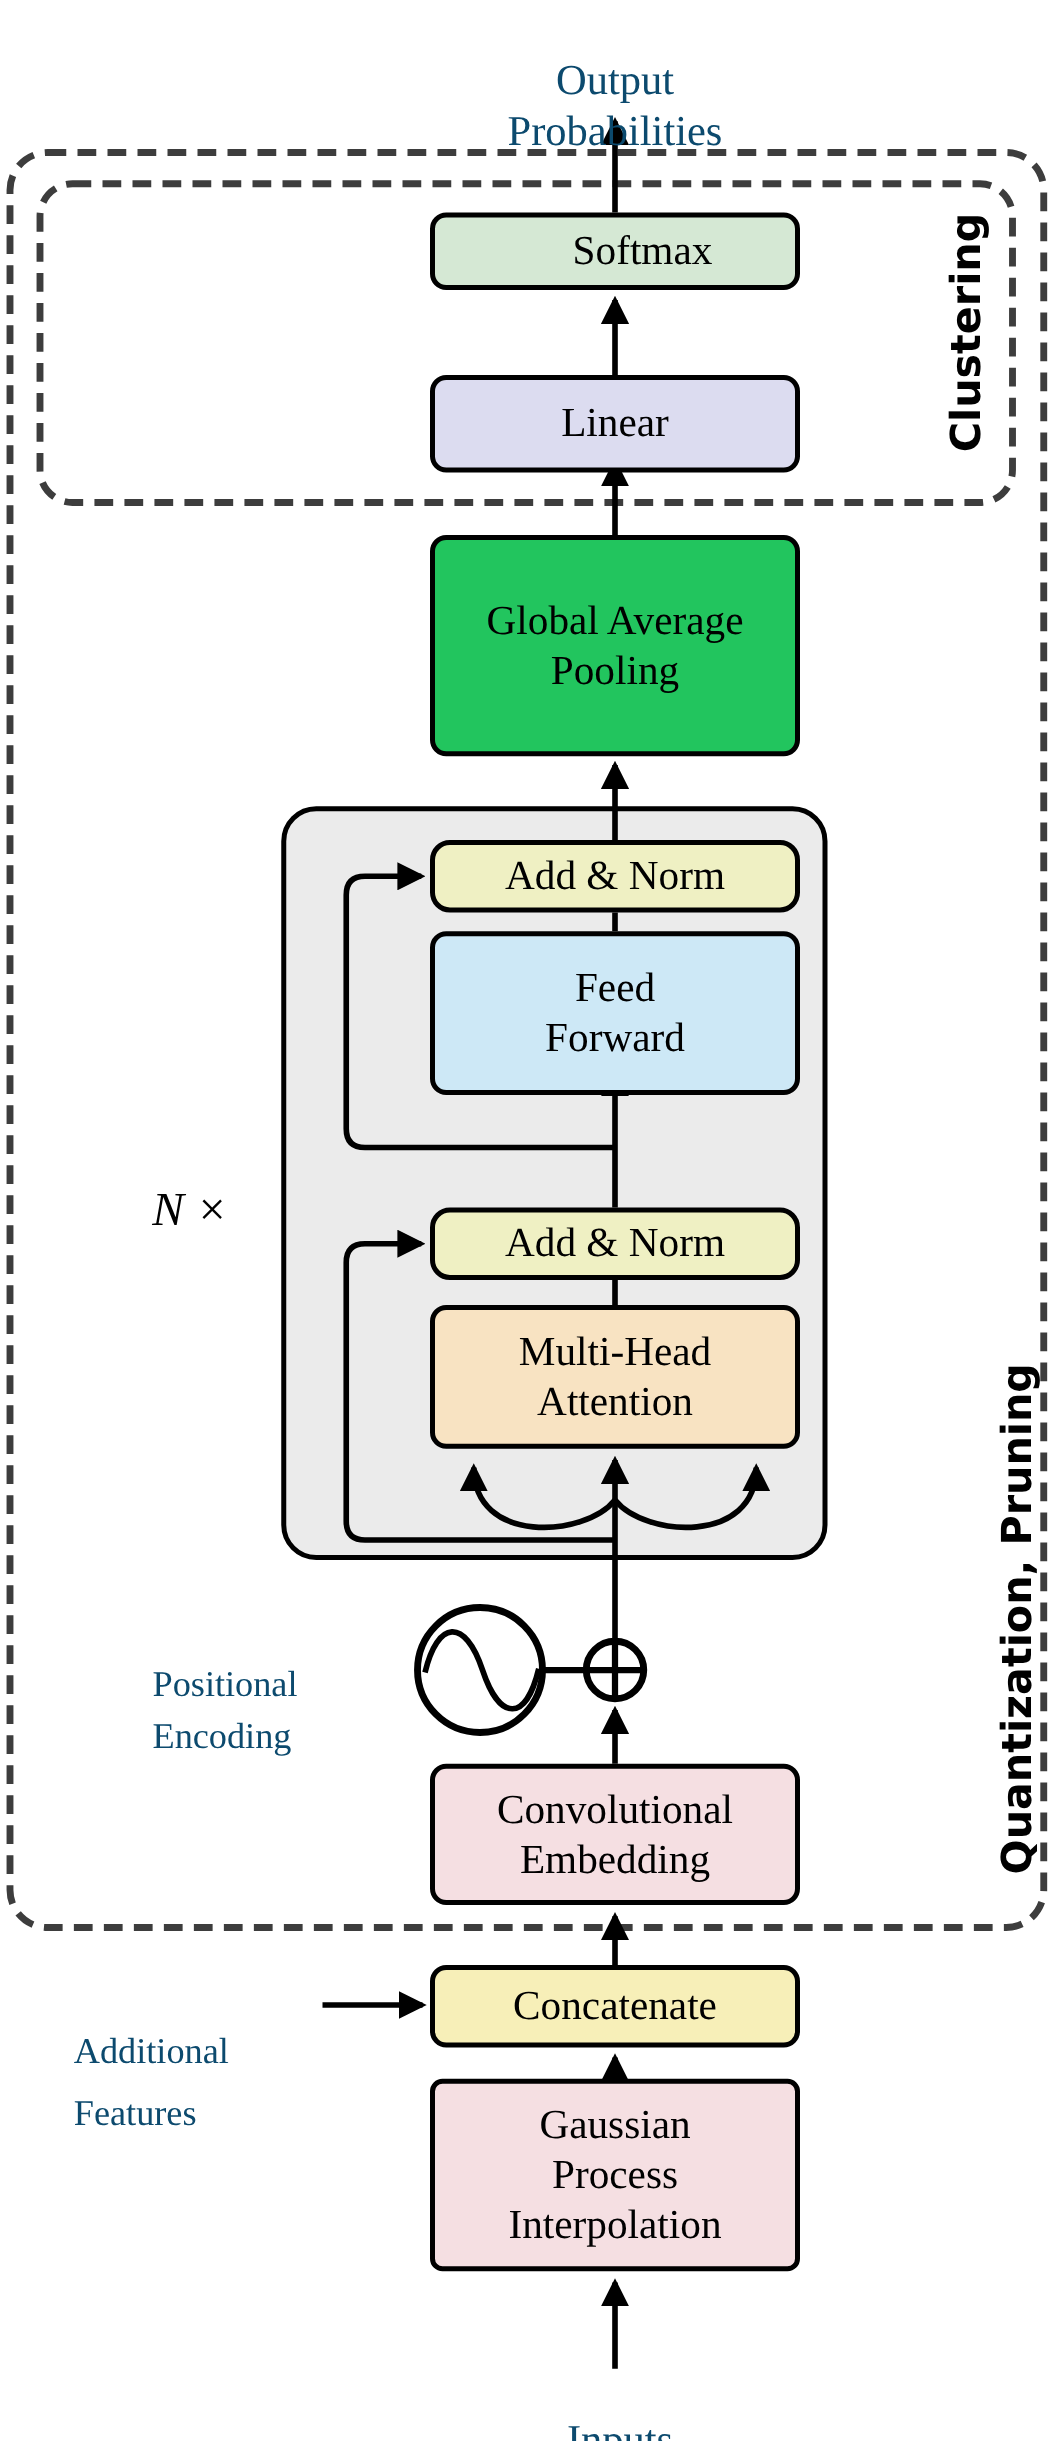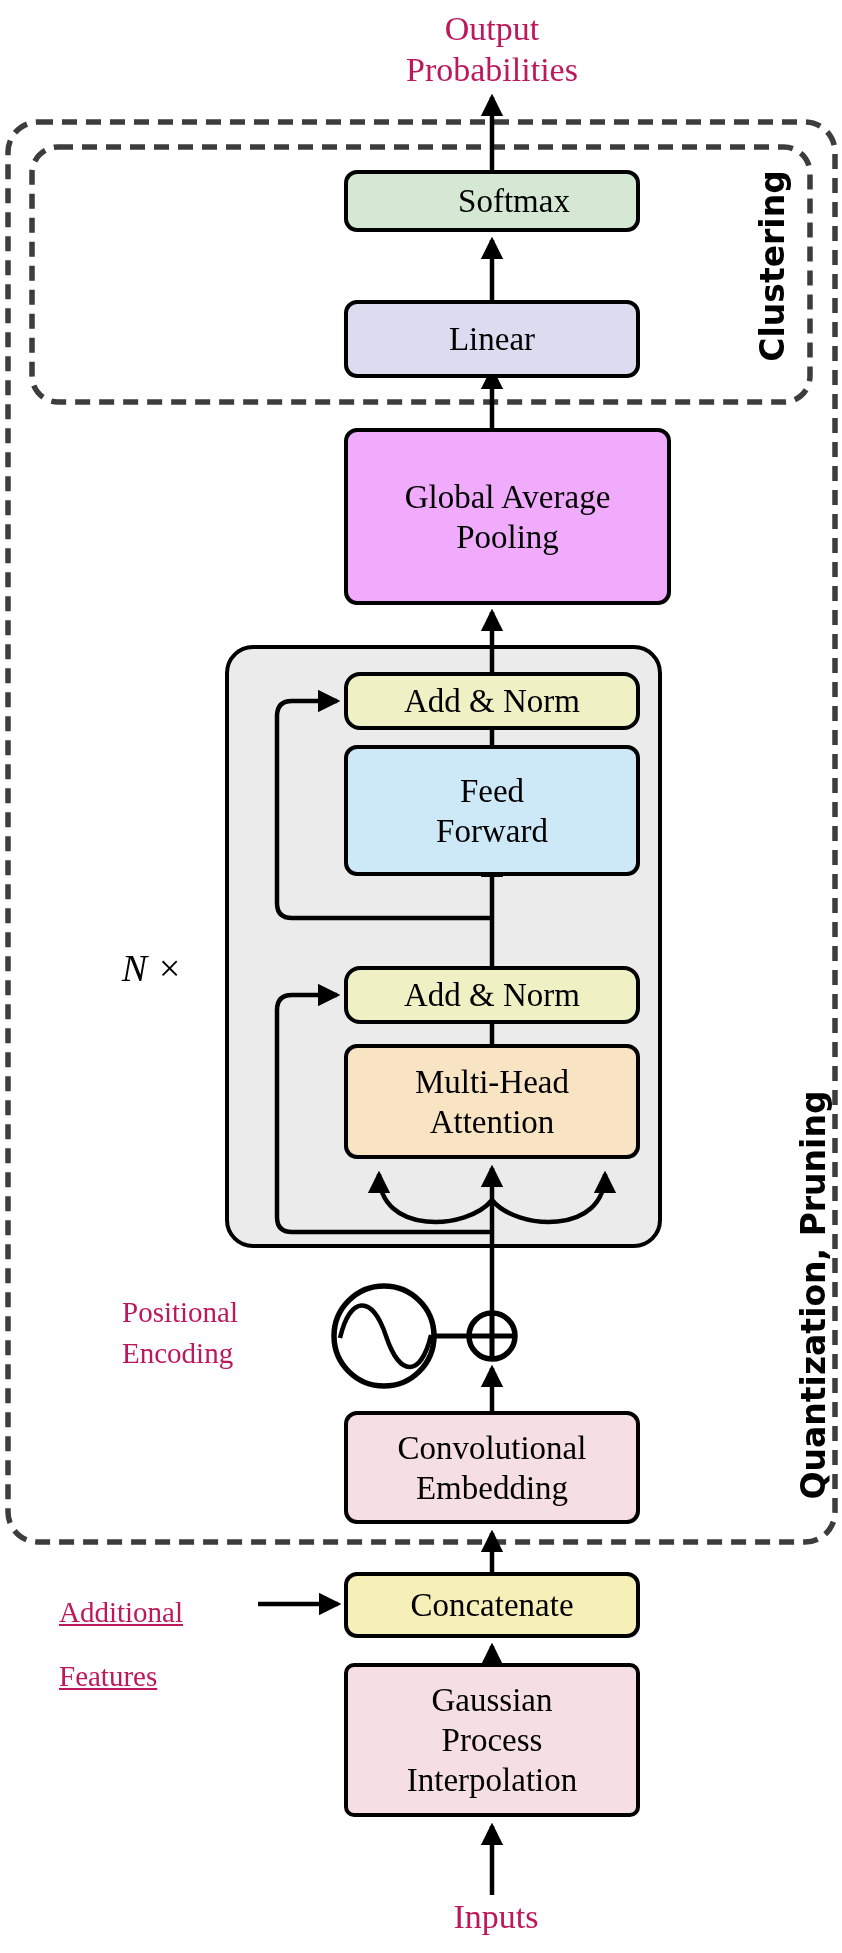--- a/index.html
+++ b/index.html
@@ -26,22 +26,22 @@
   .box{
     position:absolute;z-index:3;
     display:flex;align-items:center;justify-content:center;
     border:4px solid #000;border-radius:13px;
     box-sizing:border-box;
     font-size:33px;line-height:40px;color:#000;
     text-align:center;white-space:pre-line;
   }
   
   .txt{
-    position:absolute;z-index:3;color:#be185d;
-    font-size:34px;line-height:41px;text-align:center;white-space:pre-line;
+    position:absolute;z-index:3;color:#0c4a6e;
+    font-size:34px;line-height:41px;text-align:center;white-space:pre-line;margin-top:36px;
   }
   .txt-left{text-align:left;font-size:29px;}
   .vlabel{
     position:absolute;z-index:3;color:#000;
     font-family:"DejaVu Sans", sans-serif;font-weight:700;
     font-size:33px;text-align:center;white-space:nowrap;
     transform:rotate(-90deg);
   }
   .ntimes{
     position:absolute;z-index:3;color:#000;
@@ -91,21 +91,21 @@
     <path class="ln" d="M340 1338 C350 1296 372 1294 386 1336 C400 1378 421 1377 431 1335"></path>
     <circle class="big" cx="492" cy="1336" r="23"></circle>
     <path class="ln2" d="M492 1314 V1358"></path>
     <path class="ln2" d="M470 1336 H514"></path>
   </svg>
 
   <div class="box" style="left: 344px; top: 170px; width: 296px; height: 62px; background-color: rgb(213, 232, 212); padding-left: 44px;">Softmax</div>
 
   <div class="box" style="left: 344px; top: 300px; width: 296px; height: 78px; background-color: rgb(220, 220, 240);">Linear</div>
 
-  <div class="box" style="left: 344px; top: 428px; width: 327px; height: 177px; background-color: #f0abfc;">Global Average
+  <div class="box" style="left: 344px; top: 428px; width: 296px; height: 177px; background-color: #22c55e;">Global Average
 Pooling</div>
 
   <div class="box" style="left: 344px; top: 672px; width: 296px; height: 58px; border-radius: 16px; background-color: rgb(239, 240, 195);">Add &amp; Norm</div>
 
   <div class="box" style="left: 344px; top: 745px; width: 296px; height: 131px; background-color: rgb(205, 232, 246);">Feed
 Forward</div>
 
   <div class="box" style="left: 344px; top: 966px; width: 296px; height: 58px; border-radius: 16px; background-color: rgb(239, 240, 195);">Add &amp; Norm</div>
 
   <div class="box" style="left: 344px; top: 1044px; width: 296px; height: 115px; background-color: rgb(248, 227, 194);">Multi-Head
@@ -127,16 +127,16 @@
 
   <div class="vlabel" style="left:621px;top:248px;width:300px;height:36px;">Clustering</div>
 
   <div class="vlabel" style="left:572px;top:1277px;width:480px;height:36px;">Quantization, Pruning</div>
 
   <div class="ntimes" style="left:102px;top:946px;width:100px;">N ×</div>
 
   <div class="txt txt-left" style="left:122px;top:1292px;width:220px;line-height:41px;">Positional
 Encoding</div>
 
-  <div class="txt txt-left" style="left:59px;top:1580px;width:220px;line-height:64px;text-decoration:underline;">Additional
+  <div class="txt txt-left" style="left:59px;top:1580px;width:220px;line-height:50px;">Additional
 Features</div>
 
 </div>
 
 </body></html>

